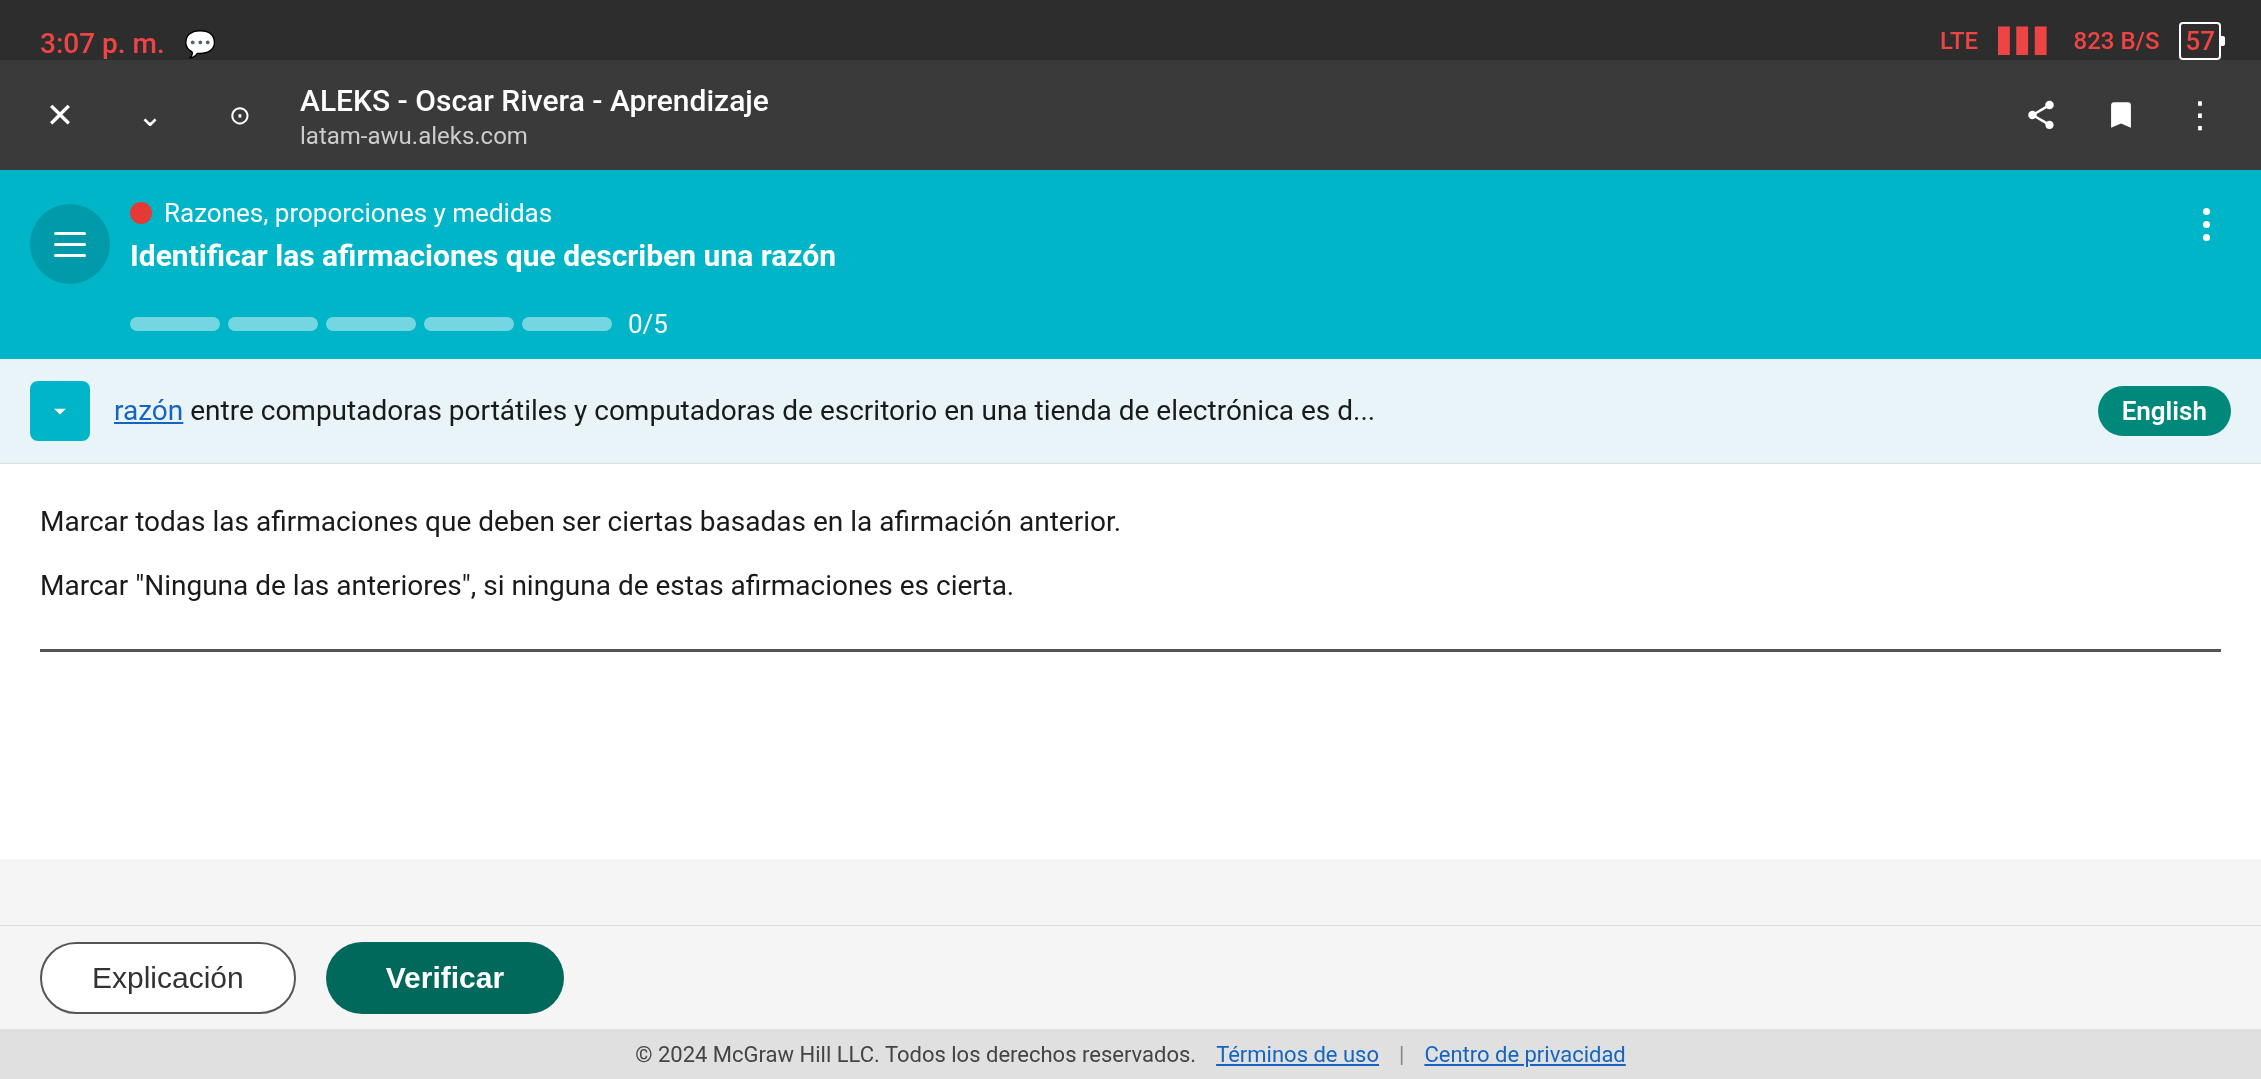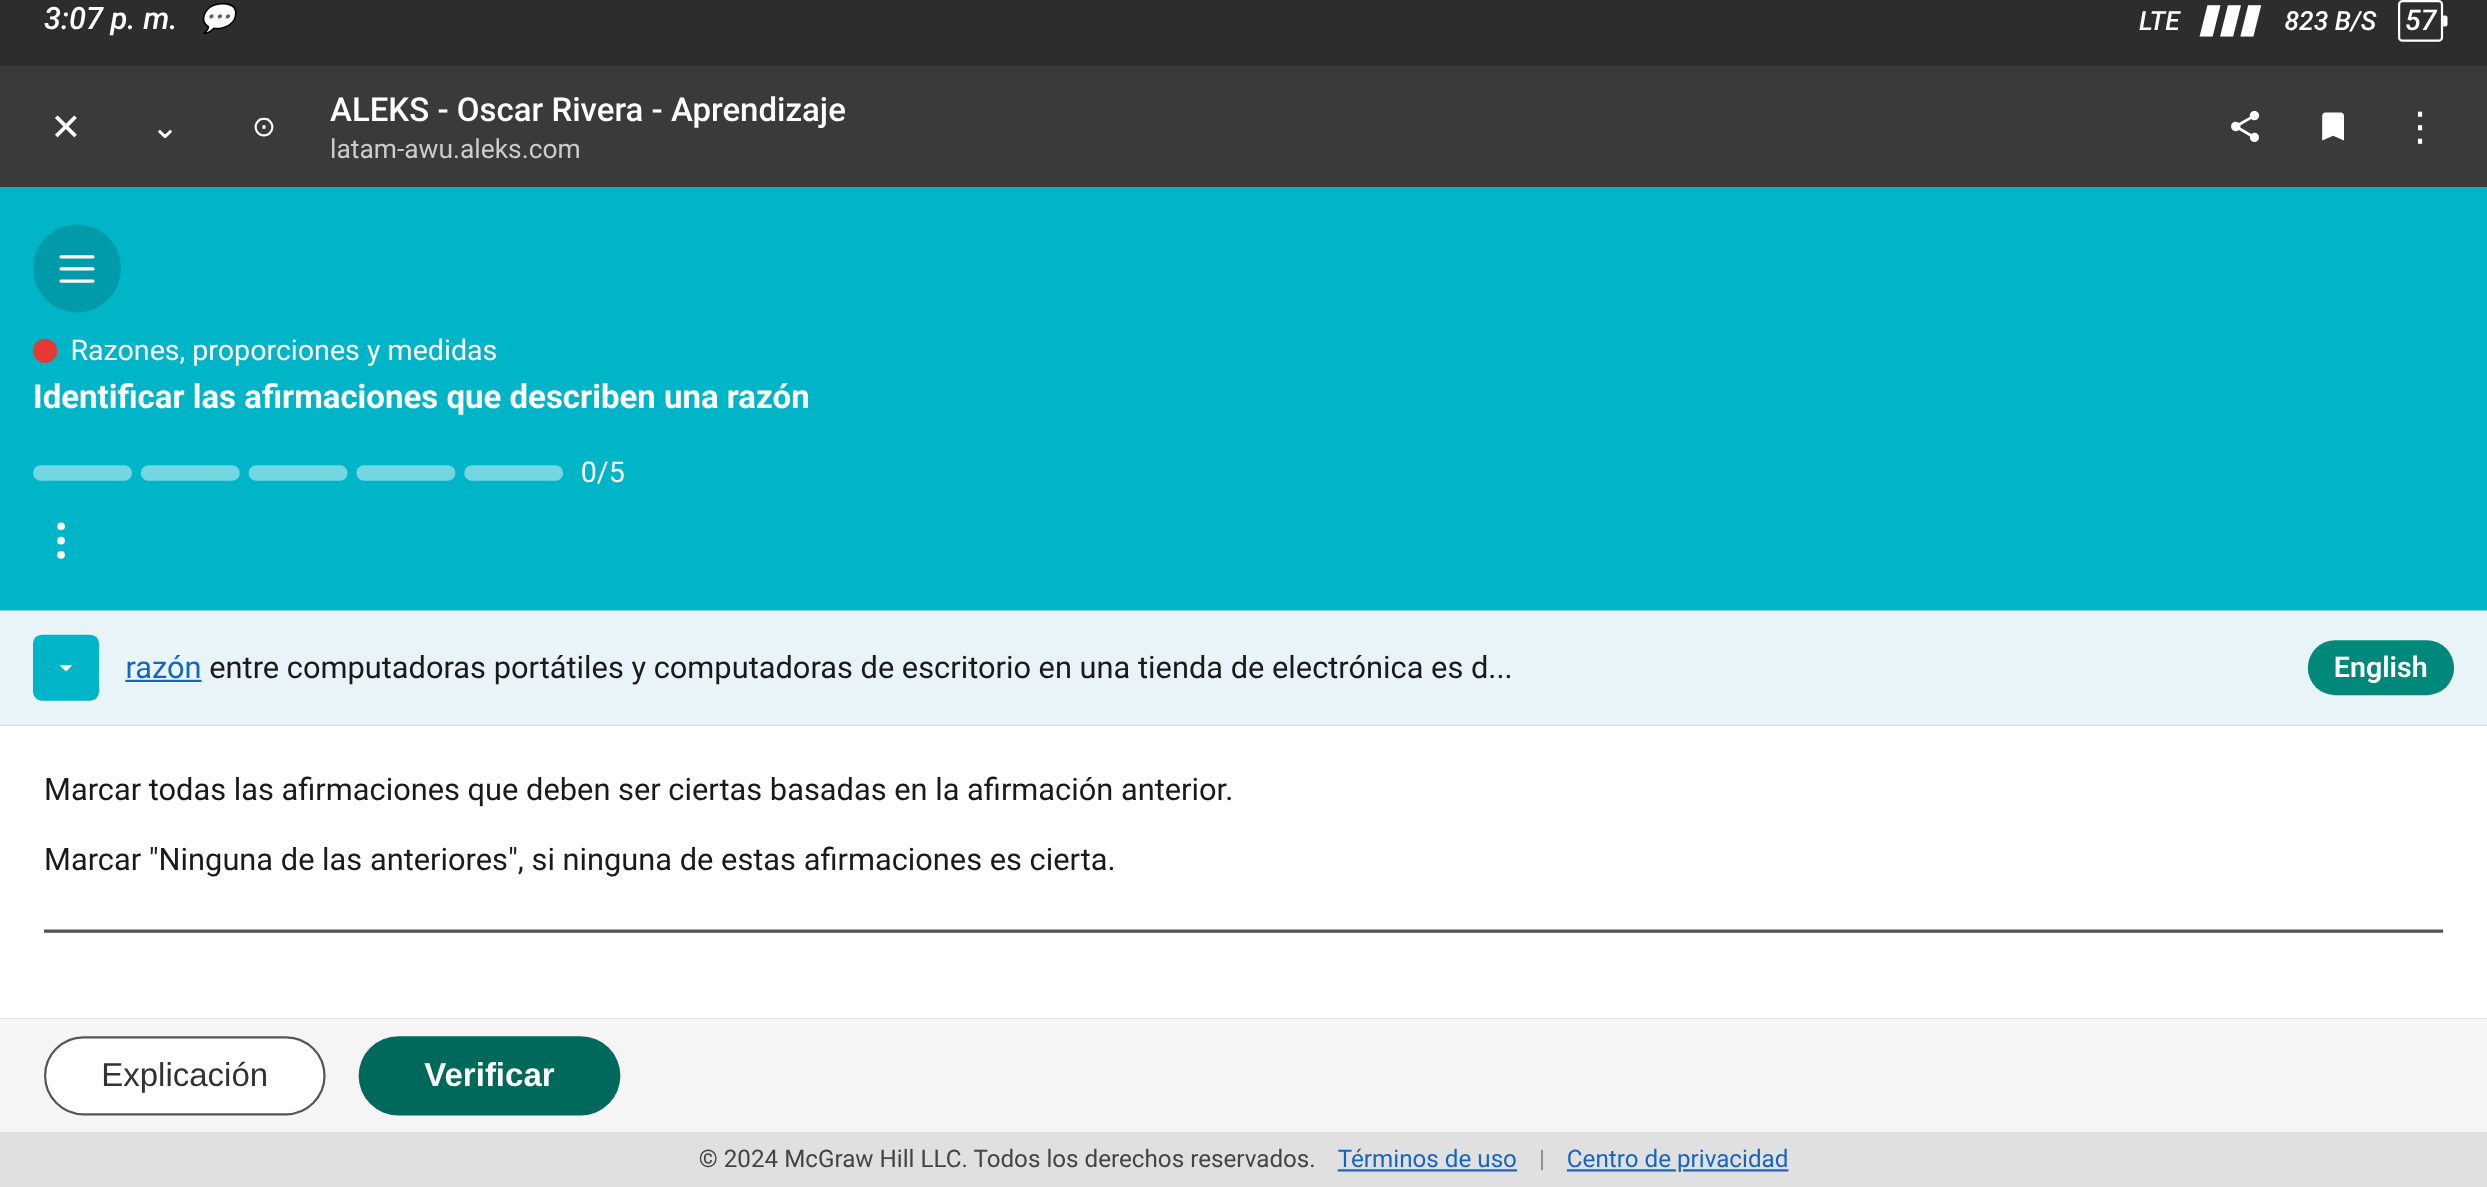--- a/index.html
+++ b/index.html
@@ -9,27 +9,26 @@
       width: 2261px;
       min-height: 1079px;
       overflow: hidden;
     }
 
     
     .status-bar {
       background: #2d2d2d;
       height: 60px;
       display: flex;
-      align-items: flex-start;
+      align-items: flex-end;
       justify-content: space-between;
       padding: 0 40px;
-      color: #ffffff;
+      color: #ef4444;
       font-size: 28px;
       font-weight: 500;
-      font-style: italic;
     }
     .status-bar-left {
       display: flex;
       align-items: center;
       gap: 20px;
     }
     .status-bar-right {
       display: flex;
       align-items: center;
       gap: 20px;
@@ -102,21 +101,20 @@
     }
 
     
     .app-header {
       background: #00b5c8;
       padding: 28px 30px 20px 30px;
       display: flex;
       align-items: flex-start;
       gap: 20px;
       position: relative;
-      flex-direction: column;
     }
     .menu-btn {
       width: 80px;
       height: 80px;
       background: rgba(0,0,0,0.15);
       border-radius: 50%;
       display: flex;
       align-items: center;
       justify-content: center;
       cursor: pointer;

